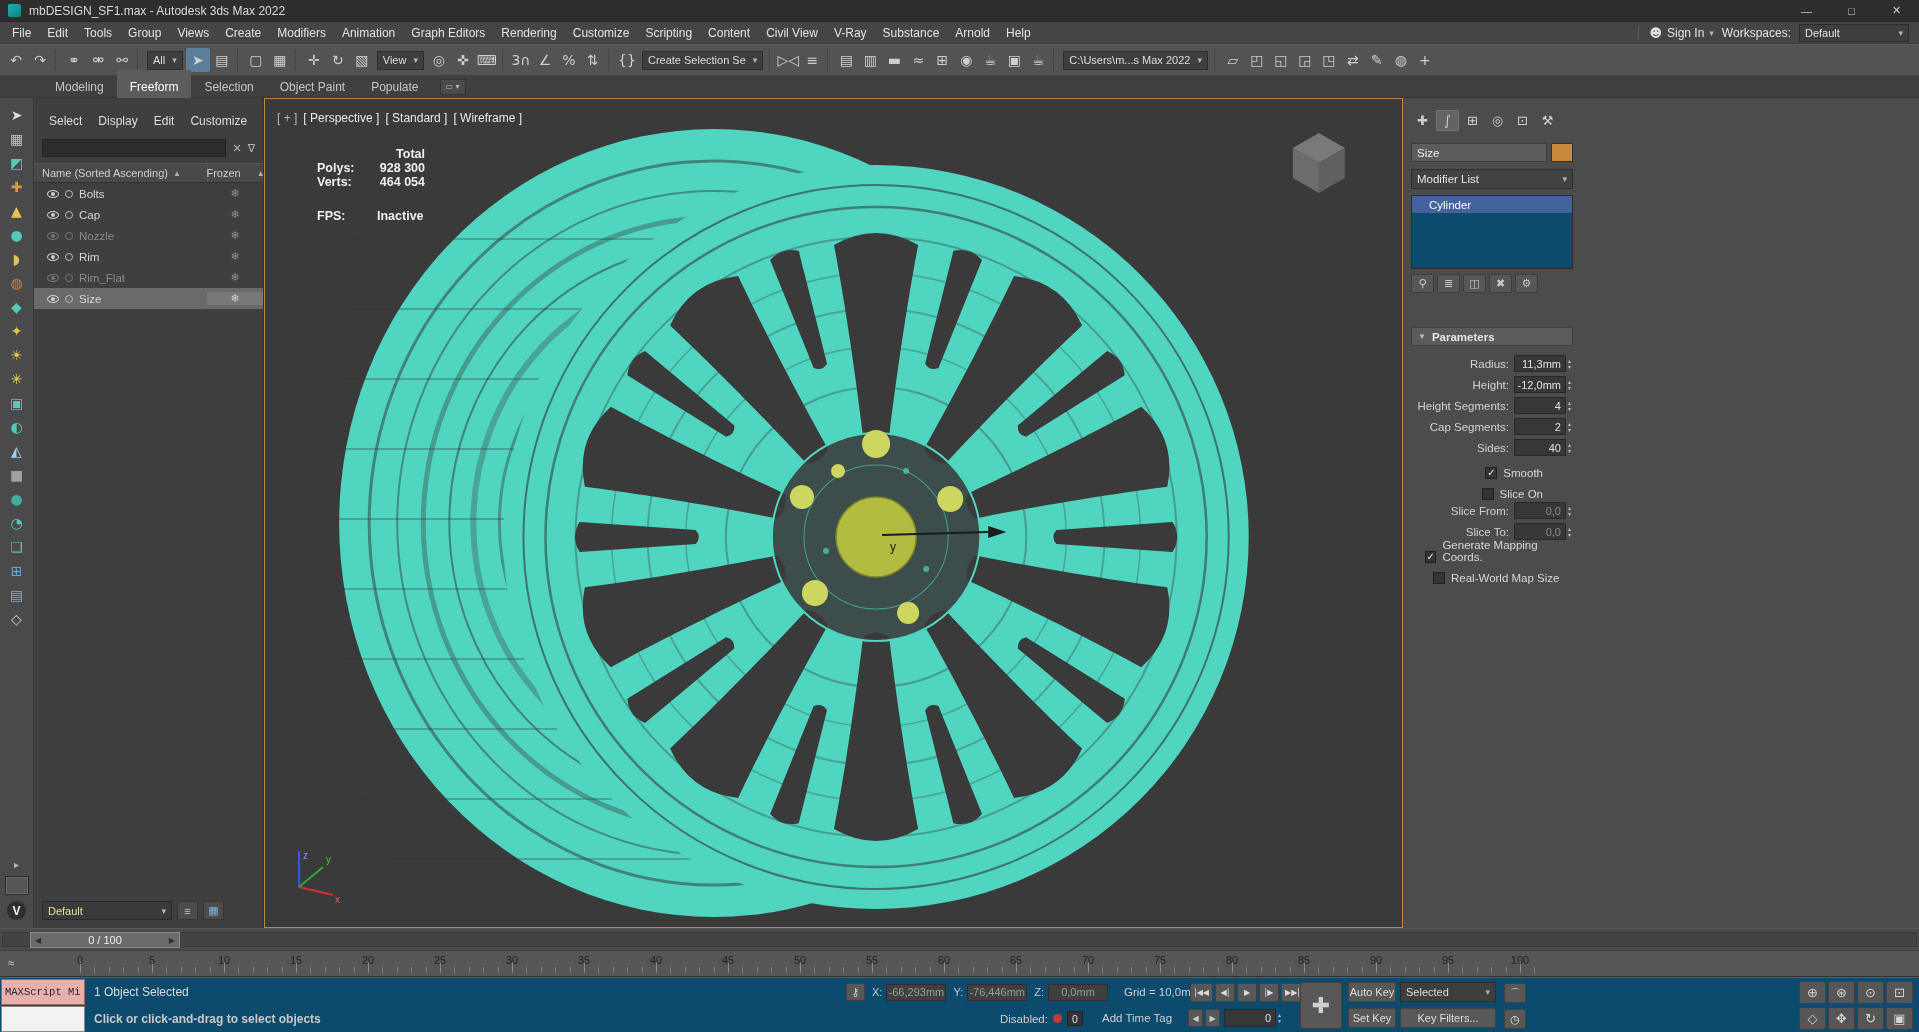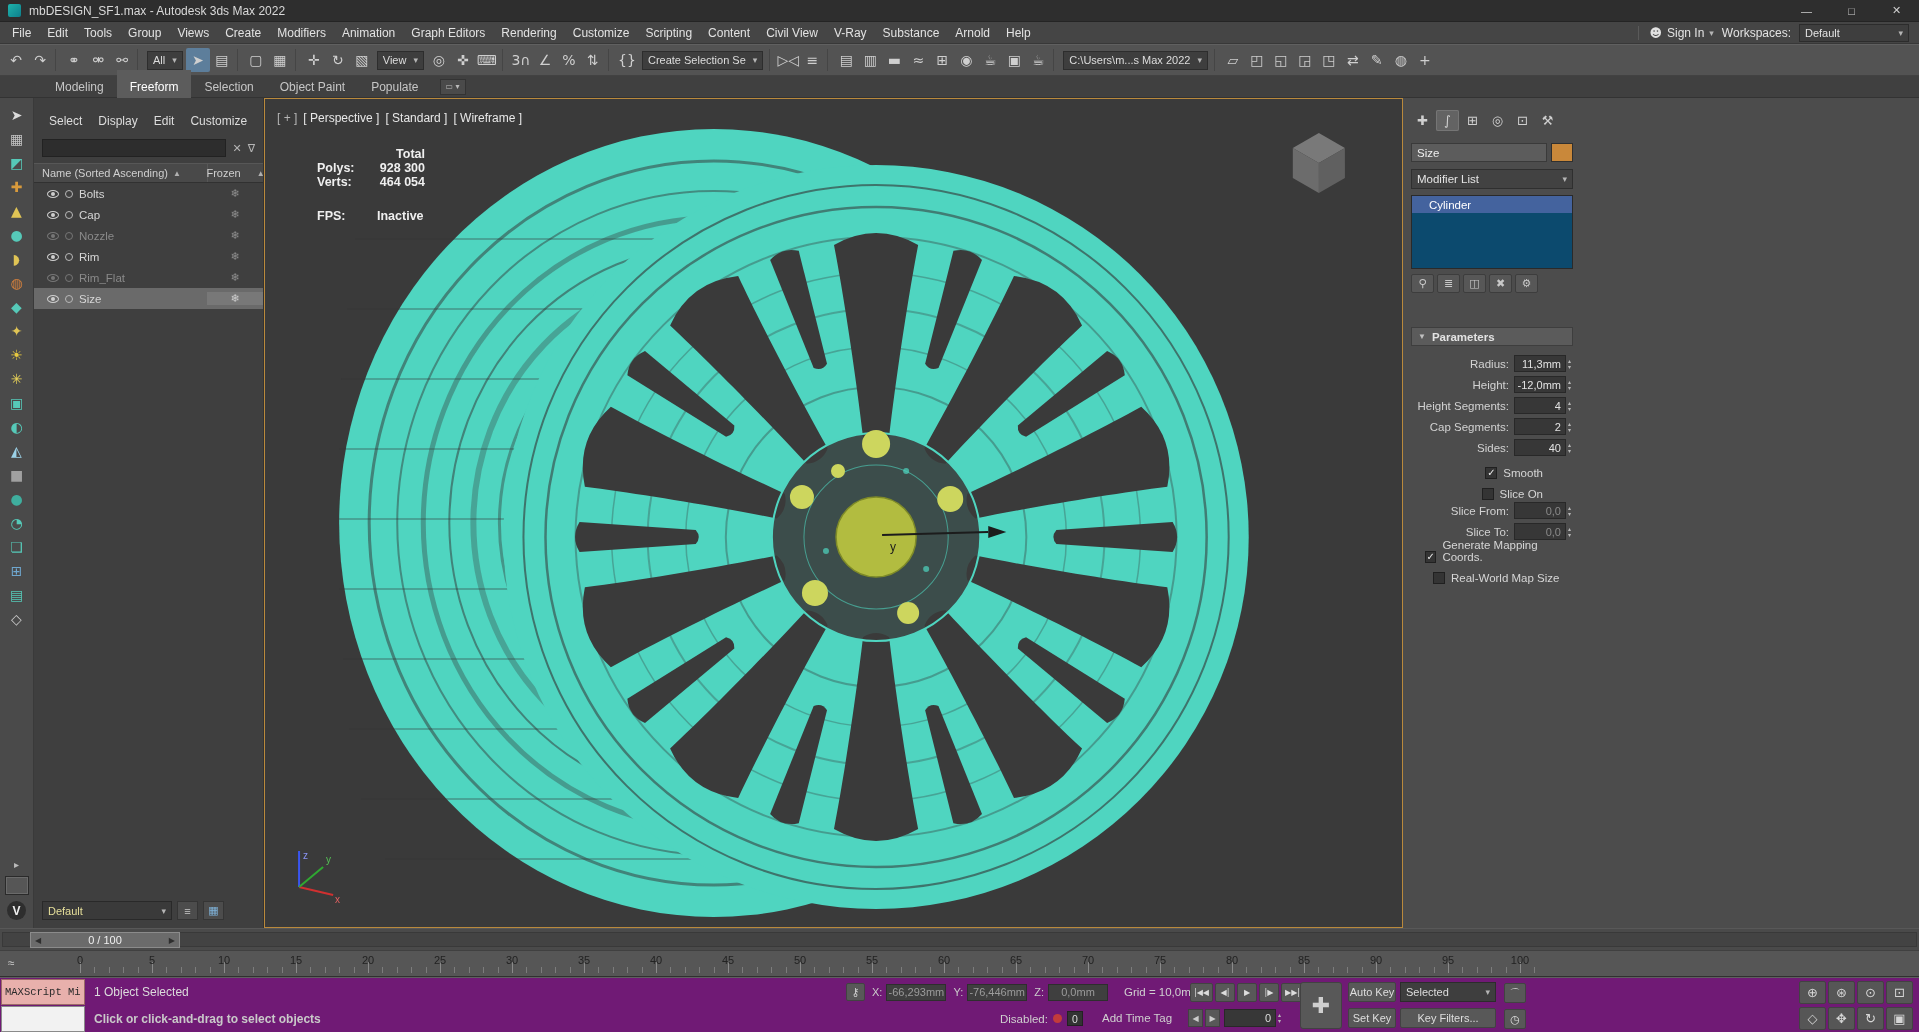--- a/index.html
+++ b/index.html
@@ -121,21 +121,21 @@
   .ts-handle { position:absolute; left:30px; top:3px; width:150px; height:16px; background:#6b6b6b; border:1px solid #8b8b8b; display:flex; align-items:center; justify-content:space-between; padding:0 4px; color:#f0f0f0; font-size:11px; }
   .ts-nub { font-size:8px; color:#2e2e2e; }
   .ruler { height:27px; background:#565656; border-top:1px solid #404040; border-bottom:1px solid #303030; position:relative; }
   .ticks-minor { position:absolute; left:80px; width:1462px; bottom:3px; height:6px; background:repeating-linear-gradient(90deg,#7c7c7c 0 1px,transparent 1px 14.4px); }
   .ticks-major { position:absolute; left:80px; width:1462px; bottom:3px; height:11px; background:repeating-linear-gradient(90deg,#8a8a8a 0 1px,transparent 1px 72px); }
   .ruler-nums { position:absolute; left:44px; top:3px; display:flex; }
   .ruler-num { width:72px; text-align:center; font-size:11px; color:#222; }
   .ruler-mini { position:absolute; left:8px; top:5px; color:#c9c9c9; font-size:12px; }
 
   
-  .statusbar { height:55px; background:#701a75; border-top:1px solid #5f5f5f; position:relative; font-size:12px; }
+  .statusbar { height:55px; background:#0c4a6e; border-top:1px solid #5f5f5f; position:relative; font-size:12px; }
   .listener { position:absolute; left:1px; top:1px; width:84px; height:26px; background:#e8b0ac; border:1px solid #9a6a66; color:#2a2a2a; font-family:"Liberation Mono","DejaVu Sans Mono",monospace; font-size:10.5px; display:flex; align-items:center; padding-left:3px; overflow:hidden; white-space:nowrap; }
   .listener2 { position:absolute; left:1px; top:28px; width:84px; height:26px; background:#f2f2f2; border:1px solid #8a8a8a; }
   .sb-sel { position:absolute; left:94px; top:7px; color:#dcdcdc; }
   .sb-prompt { position:absolute; left:94px; top:34px; color:#c9c9c9;font-weight:bold; }
   .coords { position:absolute; left:846px; top:5px; display:flex; align-items:center; gap:4px; }
   .lock-btn { width:19px; height:18px; background:#585858; border:1px solid #424242; border-radius:2px; display:flex; align-items:center; justify-content:center; color:#cfcfcf; font-size:11px; }
   .coord-label { color:#cbcbcb; font-size:11px; margin-left:3px; }
   .coord-field { width:60px; height:17px; background:#3f3f3f; border:1px solid #2e2e2e; color:#9b9b9b; font-size:11px; display:flex; align-items:center; justify-content:center; }
   .grid-label { margin-left:12px; color:#d0d0d0; font-size:11.5px; white-space:nowrap; }
   .playback { position:absolute; left:1190px; top:5px; display:flex; gap:2px; }

